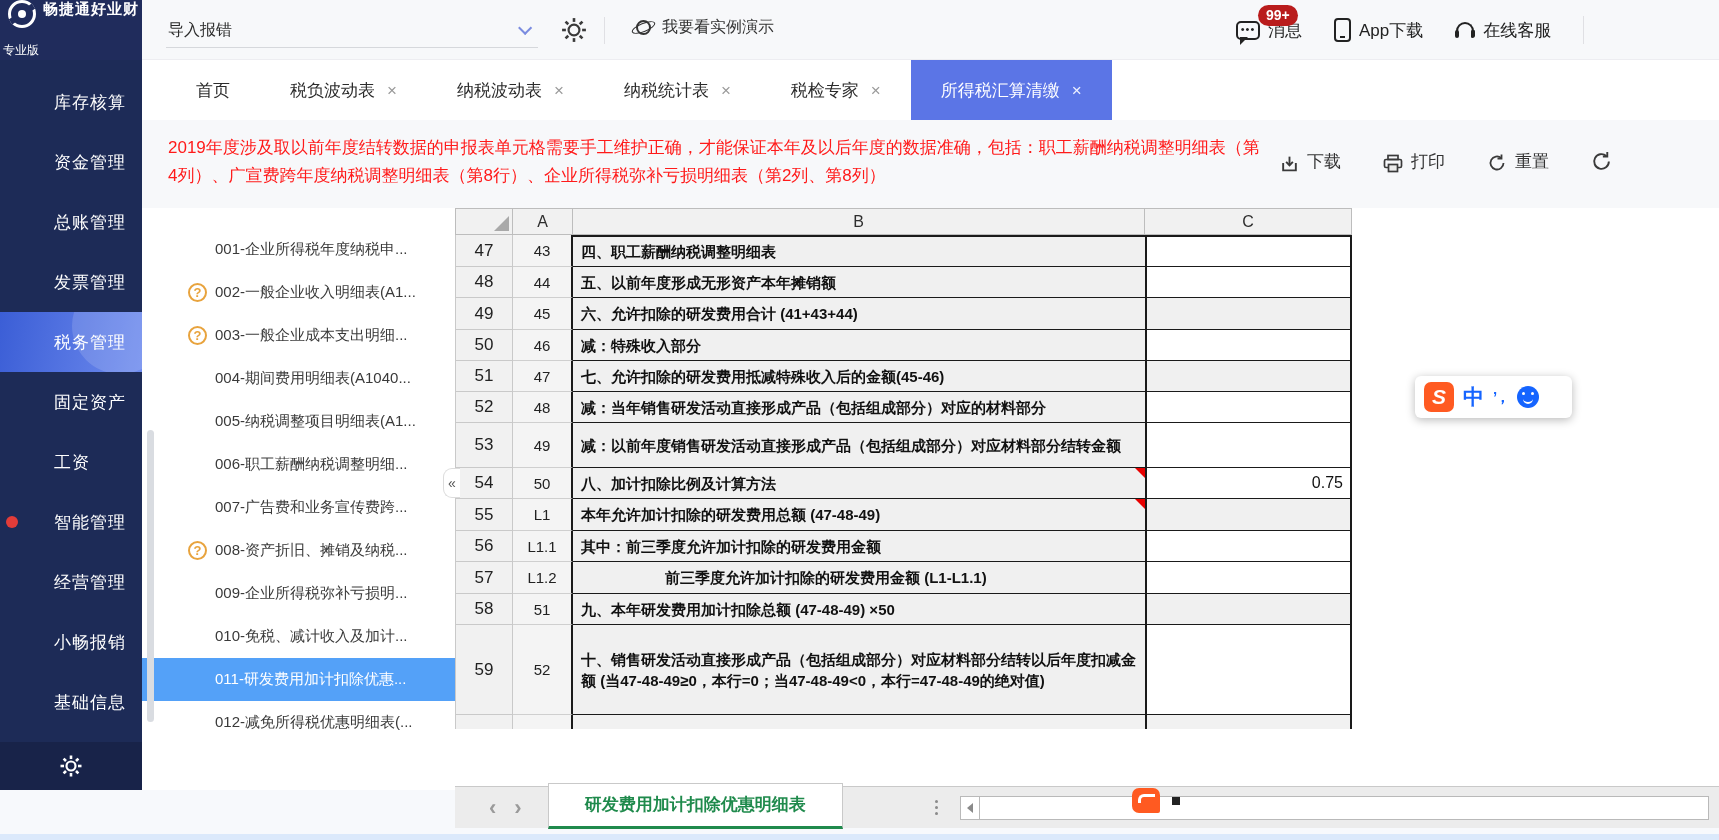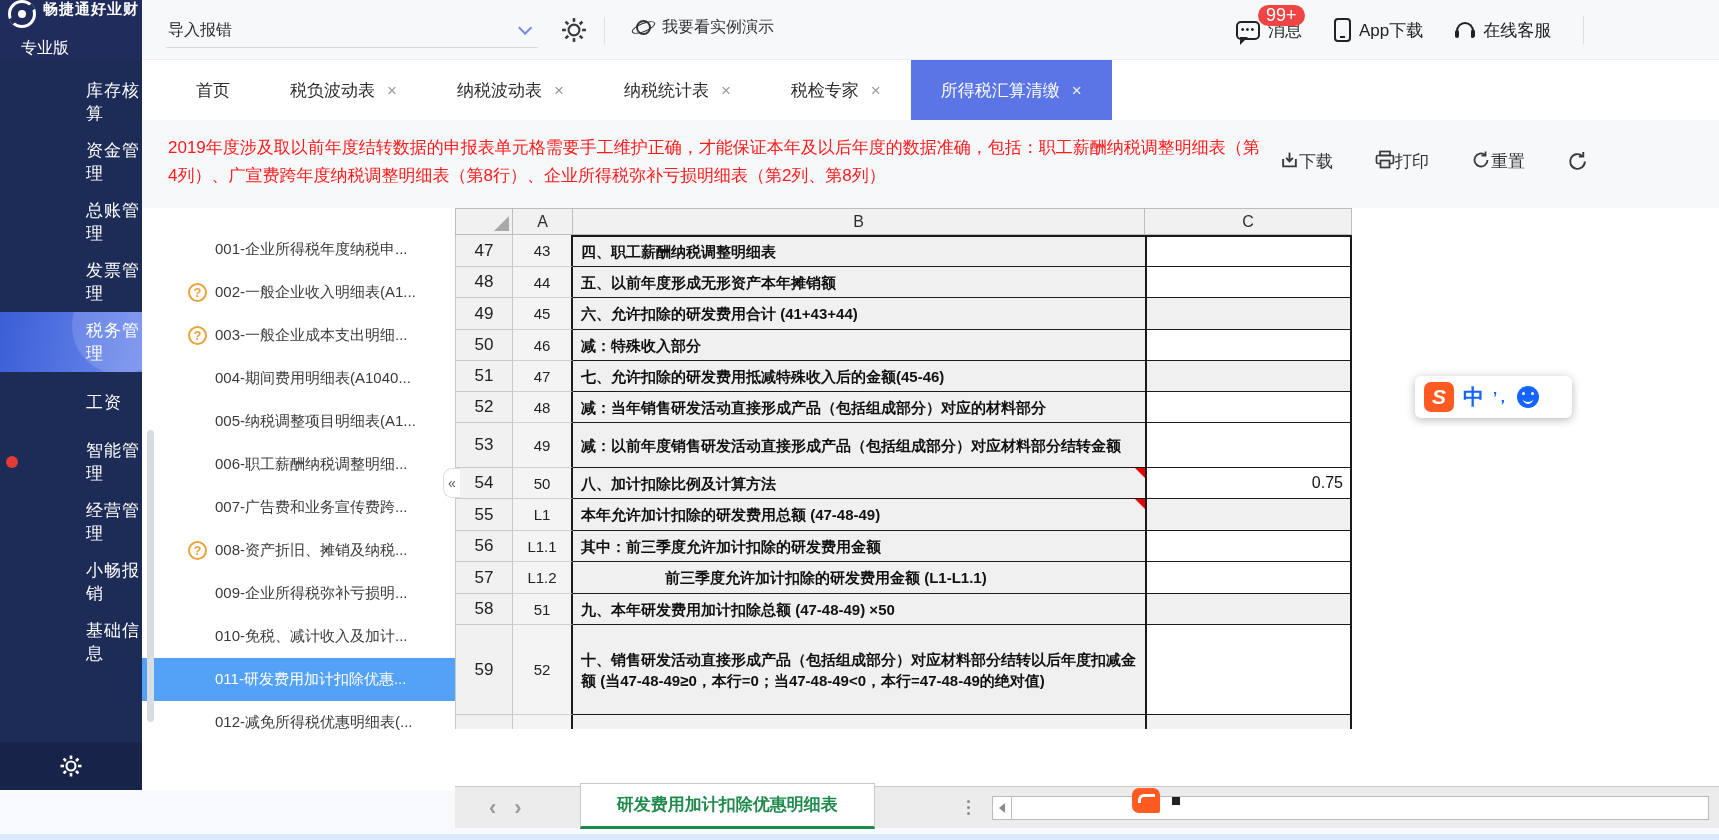--- a/index.html
+++ b/index.html
@@ -6,62 +6,62 @@
 html,body{width:1719px;height:840px}
 body{position:relative;overflow:hidden;background:#fff;font-family:"Liberation Sans","DejaVu Sans",sans-serif;color:#333}
 
 
 .topbar{position:absolute;left:0;top:0;width:1719px;height:60px;background:#f7f8fa;border-bottom:1px solid #ededf1}
 .logo{position:absolute;left:0;top:0;width:142px;height:60px;background:#202c5c;color:#fff;display:flex;align-items:flex-start;padding-left:8px;gap:7px}
 .logo-circle{width:28px;height:28px;border:3px solid #fff;border-radius:50%;position:relative;flex:0 0 auto}
 .logo-circle::after{content:"";position:absolute;left:7px;top:7px;width:8px;height:8px;background:#fff;border-radius:50%}
 .logo-circle::before{content:"";position:absolute;left:-3px;top:8px;width:28px;height:6px;background:#202c5c;transform:rotate(-35deg)}
 .brand-name{font-size:15px;font-weight:bold;letter-spacing:1px}
-.brand-edition{position:absolute;left:21px;bottom:1px;font-size:16px;color:#fff}
+.brand-edition{position:absolute;left:3px;bottom:1px;font-size:12px;color:#fff}
 .import-select{position:absolute;left:166px;top:13px;width:372px;height:35px;border-bottom:1px solid #d6d8dc;display:flex;align-items:center;justify-content:space-between;font-size:16px;color:#2b2b2b;padding:0 10px 0 2px;cursor:pointer}
 .chevron-down{width:10px;height:10px;border-right:2px solid #7b8ce0;border-bottom:2px solid #7b8ce0;transform:rotate(45deg) translateY(-3px)}
 .icon-btn{position:absolute;display:flex;align-items:center;justify-content:center;cursor:pointer}
 .gear-btn{left:560px;top:16px;width:28px;height:28px}
 .v-divider{position:absolute;width:1px;background:#e0e0e4}
 .div1{left:604px;top:17px;height:27px}
 .demo-link{position:absolute;left:634px;top:17px;display:flex;align-items:center;gap:9px;font-size:16px;color:#333;cursor:pointer}
 .planet{width:19px;height:19px;position:relative}
 .planet i{position:absolute;left:2px;top:2px;width:15px;height:15px;border:2px solid #333;border-radius:50%}
 .planet b{position:absolute;left:-3px;top:5px;width:25px;height:9px;border:1.5px solid #333;border-radius:50%;transform:rotate(-22deg)}
 .topbar-right{position:absolute;left:1236px;top:0;height:60px;display:flex;align-items:center;gap:32px}
 .tb-item{display:flex;align-items:center;gap:8px;font-size:17px;color:#222;position:relative;cursor:pointer}
 .chat-ic{width:24px;height:19px;border:2px solid #222;border-radius:5px;position:relative;display:flex;align-items:center;justify-content:center}
 .chat-ic::after{content:"";position:absolute;left:2px;bottom:-7px;border:4px solid transparent;border-top-color:#222;border-left-color:#222}
 .chat-dots{font-size:11px;letter-spacing:1px;color:#222;line-height:0;margin-top:-2px}
-.badge{position:absolute;left:22px;top:-14px;background:#ef4444;color:#fff;font-size:18px;font-weight:normal;height:21px;line-height:21px;padding:0 8px;border-radius:11px}
+.badge{position:absolute;left:22px;top:-14px;background:#b91c1c;color:#fff;font-size:14px;font-weight:bold;height:21px;line-height:21px;padding:0 8px;border-radius:11px}
 .phone-ic{width:17px;height:24px;border:2px solid #222;border-radius:4px;position:relative}
 .phone-ic::after{content:"";position:absolute;left:4px;bottom:2px;width:5px;height:2px;background:#222}
 .headset-ic{width:20px;height:18px;position:relative}
 .headset-ic i{position:absolute;left:1px;top:1px;width:18px;height:11px;border:2px solid #222;border-bottom:none;border-radius:10px 10px 0 0}
 .headset-ic::before{content:"";position:absolute;left:0;top:9px;width:4px;height:8px;background:#222;border-radius:2px}
 .headset-ic::after{content:"";position:absolute;right:0;top:9px;width:4px;height:8px;background:#222;border-radius:2px 2px 4px 2px}
 .div2{position:relative;width:1px;height:28px;background:#e0e0e4}
 
 
 .tabbar{position:absolute;left:142px;top:60px;width:1429px;height:60px;background:#fff;display:flex;align-items:stretch;padding-left:24px}
 .tab{display:flex;align-items:center;gap:12px;padding:0 30px;font-size:17px;color:#2b2b2b;cursor:pointer;white-space:nowrap}
 .tab.active{background:#5b75e6;color:#fff}
 .tab-close{font-size:17px;color:#9a9a9a;line-height:1}
 .tab.active .tab-close{color:#eef1ff}
 
 
 .notice{position:absolute;left:142px;top:120px;width:1577px;height:88px;background:#f7f8fa}
 .notice-text{position:absolute;left:26px;top:14px;width:1100px;color:#ff1a1a;font-size:17px;line-height:28px}
 .actions{position:absolute;left:1138px;top:30px;display:flex;align-items:center;gap:42px;font-size:17px;color:#333}
-.action{display:flex;align-items:flex-start;cursor:pointer;white-space:nowrap}
+.action{display:flex;align-items:flex-end;gap:8px;cursor:pointer;white-space:nowrap}
 .actions svg{display:block}
 
 
 .sidebar{position:absolute;left:0;top:60px;width:142px;height:730px;background:#1d2b57;padding-top:12px}
-.side-item{position:relative;height:60px;display:flex;align-items:center;padding-left:86px;color:#fff;font-size:17px;letter-spacing:1px;cursor:pointer}
+.side-item{position:relative;height:60px;display:flex;align-items:center;padding-left:54px;color:#fff;font-size:17px;letter-spacing:1px;cursor:pointer}
 .side-item.active{background:linear-gradient(100deg,#3b5ed6 0%,#6e8bee 100%);overflow:hidden}
 .side-item.active::after{content:"";position:absolute;right:-26px;top:-34px;width:96px;height:96px;background:rgba(255,255,255,.14);border-radius:50%}
 .red-dot{position:absolute;left:6px;top:24px;width:12px;height:12px;background:#e23c39;border-radius:50%}
 .sidebar-footer{position:absolute;left:0;top:742px;width:142px;height:48px;background:#182349;display:flex;align-items:center;justify-content:center;cursor:pointer}
 
 
 .workspace{position:absolute;left:142px;top:208px;width:1577px;height:578px;background:#fff}
 .form-panel{position:absolute;left:142px;top:208px;width:313px;height:578px;background:#fff;padding-top:20px}
 .form-item{position:relative;height:43px;display:flex;align-items:center;padding-left:73px;font-size:15px;color:#3a3a3a;cursor:pointer;white-space:nowrap}
 .form-item.active{background:#54a1f8;color:#fff}
@@ -89,21 +89,21 @@
 .g-filler{display:flex;height:14px}
 .f-rh{width:58px;background:#f1f1f1;border-left:1px solid #c9c9c9;border-right:1px solid #c9c9c9}
 .f-a{width:60px;background:#f4f4f4;border-right:2px solid #1a1a1a}
 .f-b{width:572px;background:#f1f1f1}
 .f-c{width:207px;background:#f1f1f1;border-left:2px solid #1a1a1a;border-right:2px solid #1a1a1a}
 
 
 .sheettab-bar{position:absolute;left:455px;top:786px;width:1264px;height:42px;background:#ececec;border-top:1px solid #c9c9c9;display:flex;align-items:center;z-index:2}
 .nav-arrow{color:#9a9a9a;font-size:22px;font-weight:bold;line-height:1;cursor:pointer}
 .na1{margin-left:34px}.na2{margin-left:18px}
-.sheet-tab{height:46px;margin-top:-4px;margin-left:58px;background:#fff;border:1px solid #c9c9c9;border-bottom:3px solid #1f8a4c;display:flex;align-items:center;padding:0 36px;color:#1f8a4c;font-size:17px;font-weight:bold;cursor:pointer;white-space:nowrap}
+.sheet-tab{height:46px;margin-top:-4px;margin-left:26px;background:#fff;border:1px solid #c9c9c9;border-bottom:3px solid #1f8a4c;display:flex;align-items:center;padding:0 36px;color:#1f8a4c;font-size:17px;font-weight:bold;cursor:pointer;white-space:nowrap}
 .vdots{margin-left:92px;display:flex;flex-direction:column;gap:3px;cursor:pointer}
 .vdots i{width:3px;height:3px;background:#8a8a8a;border-radius:50%}
 .hscroll{margin-left:22px;flex:1;margin-right:10px;height:24px;display:flex;align-items:center}
 .hs-btn{width:20px;height:24px;background:#fff;border:1px solid #b9b9b9;display:flex;align-items:center;justify-content:center;cursor:pointer}
 .hs-tri{width:0;height:0;border-top:5px solid transparent;border-bottom:5px solid transparent;border-right:6px solid #8a8a8a}
 .hs-track{flex:1;height:24px;background:#fff;border:1px solid #b9b9b9;border-left:none;cursor:pointer}
 
 
 .bottom-strip{position:absolute;left:0;top:790px;width:1719px;height:50px;background:#f7f9fc}
 .bottom-edge{position:absolute;left:0;top:834px;width:1719px;height:6px;background:#dbe9fb}
@@ -249,20 +249,23 @@
     <div class="side-item">
       <span>总账管理</span>
     </div>
     <div class="side-item">
       <span>发票管理</span>
     </div>
     <div class="side-item active">
       <span>税务管理</span>
     </div>
     <div class="side-item">
+      <span>固定资产</span>
+    </div>
+    <div class="side-item">
       <span>工资</span>
     </div>
     <div class="side-item">
       <div class="red-dot"></div>
       <span>智能管理</span>
     </div>
     <div class="side-item">
       <span>经营管理</span>
     </div>
     <div class="side-item">

